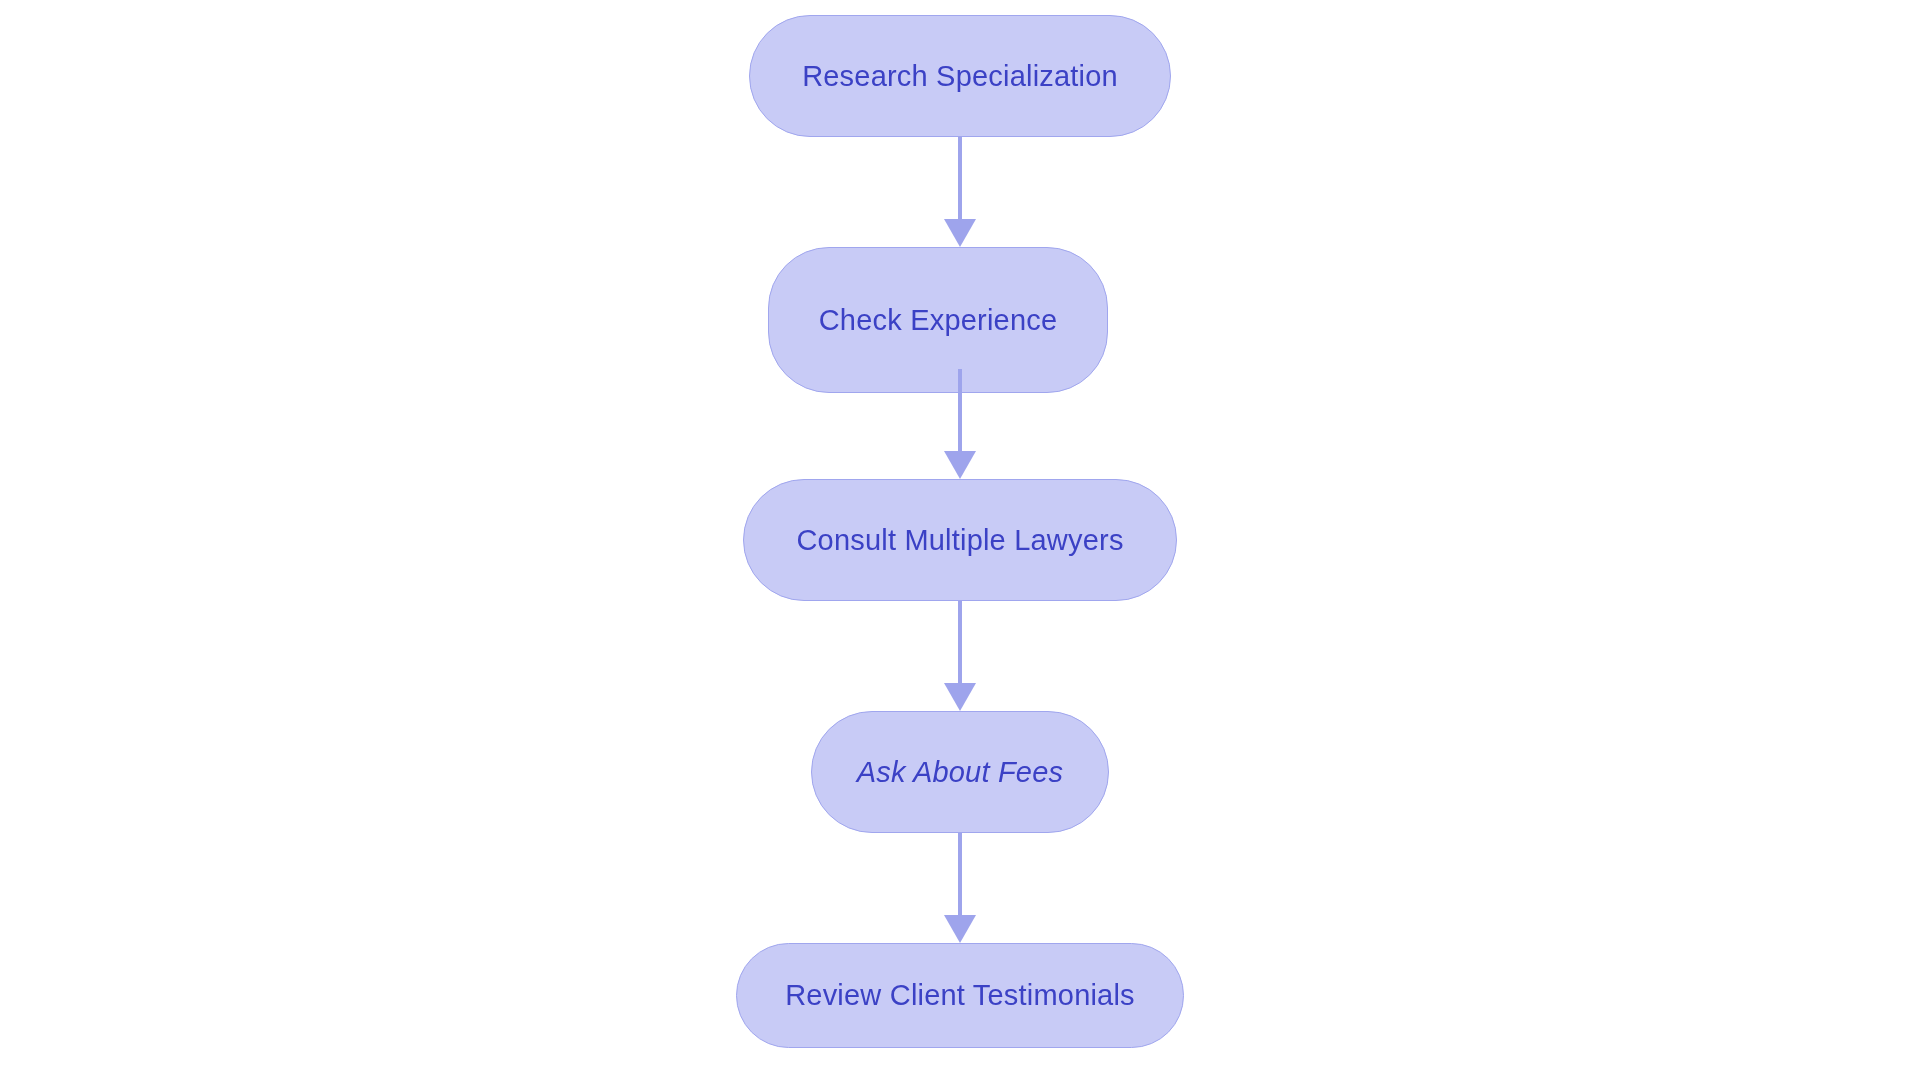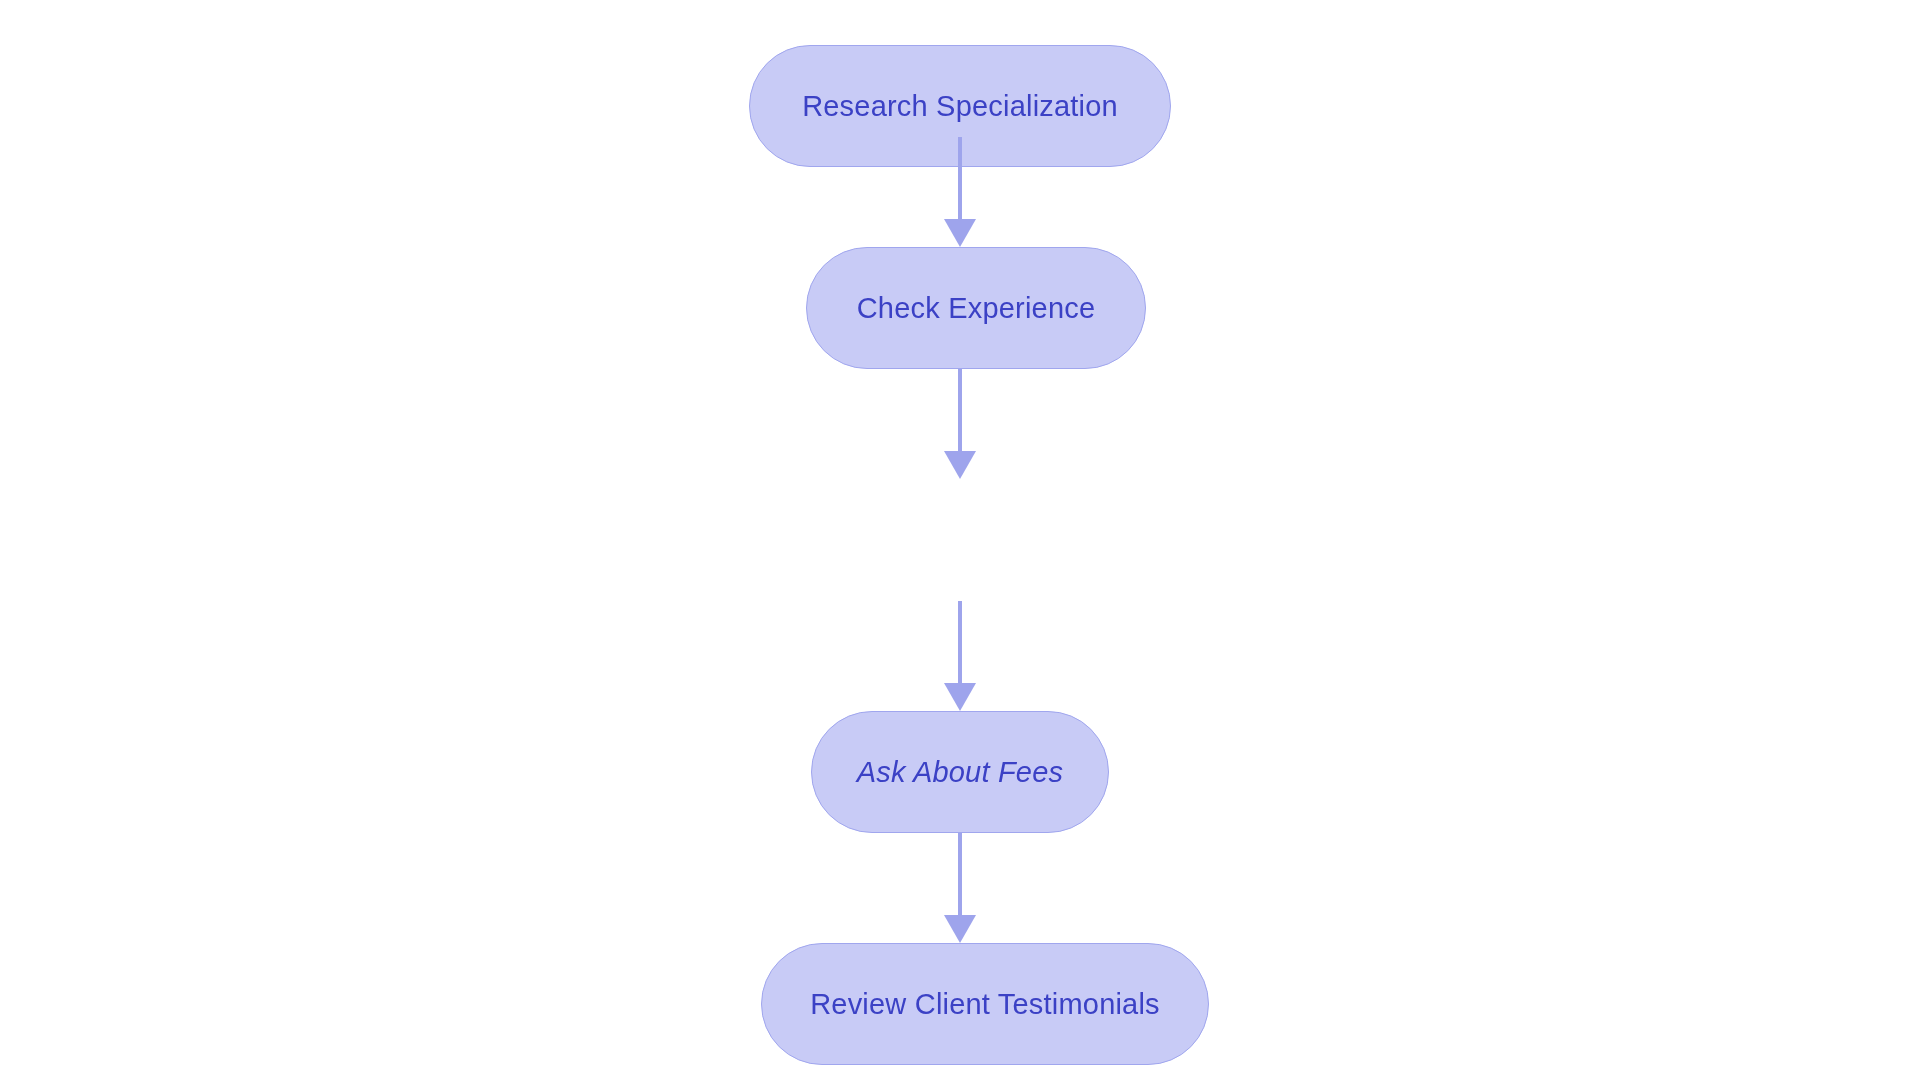--- a/index.html
+++ b/index.html
@@ -26,25 +26,25 @@
 
   .node-label {
     font-size: 29px;
     font-weight: 400;
     color: var(--node-text, #3b41c5);
     white-space: nowrap;
     letter-spacing: 0.2px;
   }
 
   
-  .n1 { left: 749px; top: 15px;  width: 422px; height: 122px; margin-top: 30px; }
-  .n2 { left: 806px; top: 247px; width: 340px; height: 122px; }
+  .n1 { left: 749px; top: 15px;  width: 422px; height: 122px; }
+  .n2 { left: 768px; top: 247px; width: 340px; height: 146px; }
   .n3 { left: 743px; top: 479px; width: 434px; height: 122px; }
   .n4 { left: 811px; top: 711px; width: 298px; height: 122px; font-style: italic; }
-  .n5 { left: 761px; top: 943px; width: 448px; height: 122px; }
+  .n5 { left: 736px; top: 943px; width: 448px; height: 105px; }
 
   .arrow {
     position: absolute;
     left: 944px;           
     width: 32px;
     display: flex;
     flex-direction: column;
     align-items: center;
   }
   .arrow-line {
@@ -80,20 +80,23 @@
 
   <div class="node n2">
     <span class="node-label">Check Experience</span>
   </div>
 
   <div class="arrow a2">
     <div class="arrow-line"></div>
     <div class="arrow-head"></div>
   </div>
 
+  <div class="node n3">
+    <span class="node-label">Consult Multiple Lawyers</span>
+  </div>
 
   <div class="arrow a3">
     <div class="arrow-line"></div>
     <div class="arrow-head"></div>
   </div>
 
   <div class="node n4">
     <span class="node-label">Ask About Fees</span>
   </div>
 

